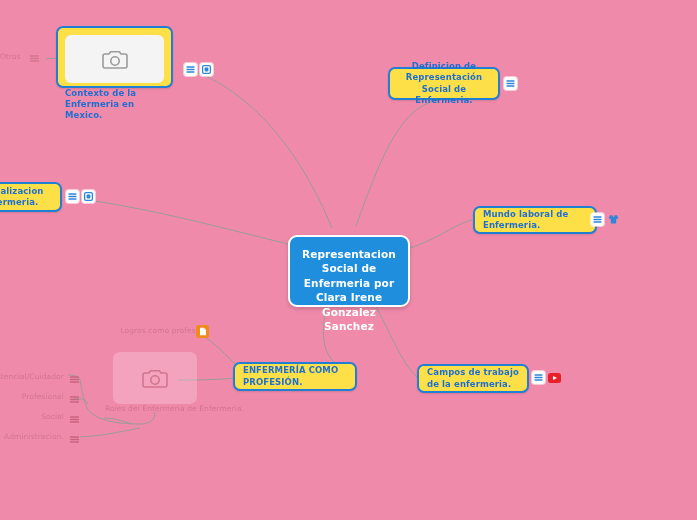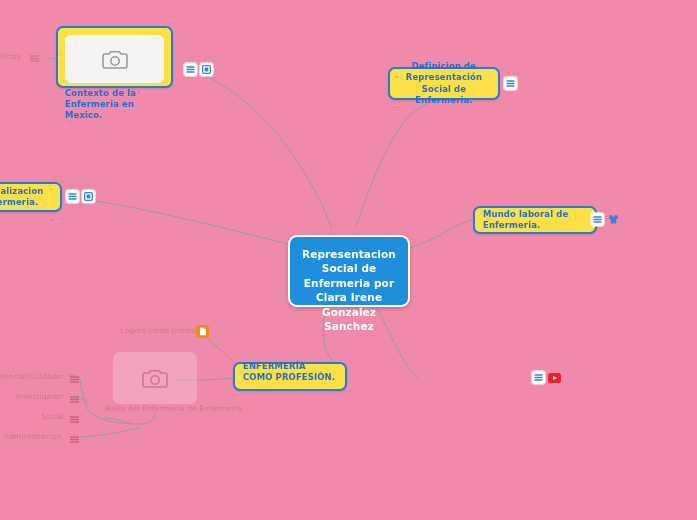--- a/index.html
+++ b/index.html
@@ -276,24 +276,27 @@
       </svg>
     </span>
     <span class="badge">
       <svg class="hamb" viewBox="0 0 11 11">
         <rect x="1.6" y="1.6" width="7.8" height="7.8" rx="1.4" fill="none" stroke="#2f86d8" stroke-width="1.3"></rect>
         <rect x="3.6" y="3.6" width="3.8" height="3.8" rx=".8" fill="#2f86d8"></rect>
       </svg>
     </span>
   </div>
 
-  <div class="node" style="left:233px; top:362px; width:114px; height:29px; display:flex; align-items:flex-end;">
+  <div class="node" style="left:233px; top:362px; width:124px; height:29px; display:flex; align-items:center;">
     <span>ENFERMERÍA COMO PROFESIÓN.</span>
   </div>
 
+  <div class="node" style="left:417px; top:364px; width:112px; height:29px; display:flex; align-items:center;">
+    <span>Campos de trabajo de la enfermeria.</span>
+  </div>
   <div class="badges" style="left:532px; top:371px;">
     <span class="badge">
       <svg class="hamb" viewBox="0 0 11 11">
         <g stroke="#2f86d8" stroke-width="1.3" stroke-linecap="round">
           <line x1="2" y1="3" x2="9" y2="3"></line>
           <line x1="2" y1="5.5" x2="9" y2="5.5"></line>
           <line x1="2" y1="8" x2="9" y2="8"></line>
         </g>
       </svg>
     </span>
@@ -337,21 +340,21 @@
         <g stroke="#c9647f" stroke-width="1.3" stroke-linecap="round">
           <line x1="1.5" y1="3" x2="9.5" y2="3"></line>
           <line x1="1.5" y1="5.5" x2="9.5" y2="5.5"></line>
           <line x1="1.5" y1="8" x2="9.5" y2="8"></line>
         </g>
       </svg>
     </span>
   </div>
 
   <div class="leaf right-align" style="left:-6px; top:392px; width:70px;">
-    <span>Investigador</span>
+    <span>Profesional</span>
   </div>
   <div class="badges" style="left:68px; top:393px;">
     <span class="badge plain">
       <svg class="hamb-pink" viewBox="0 0 11 11">
         <g stroke="#c9647f" stroke-width="1.3" stroke-linecap="round">
           <line x1="1.5" y1="3" x2="9.5" y2="3"></line>
           <line x1="1.5" y1="5.5" x2="9.5" y2="5.5"></line>
           <line x1="1.5" y1="8" x2="9.5" y2="8"></line>
         </g>
       </svg>

